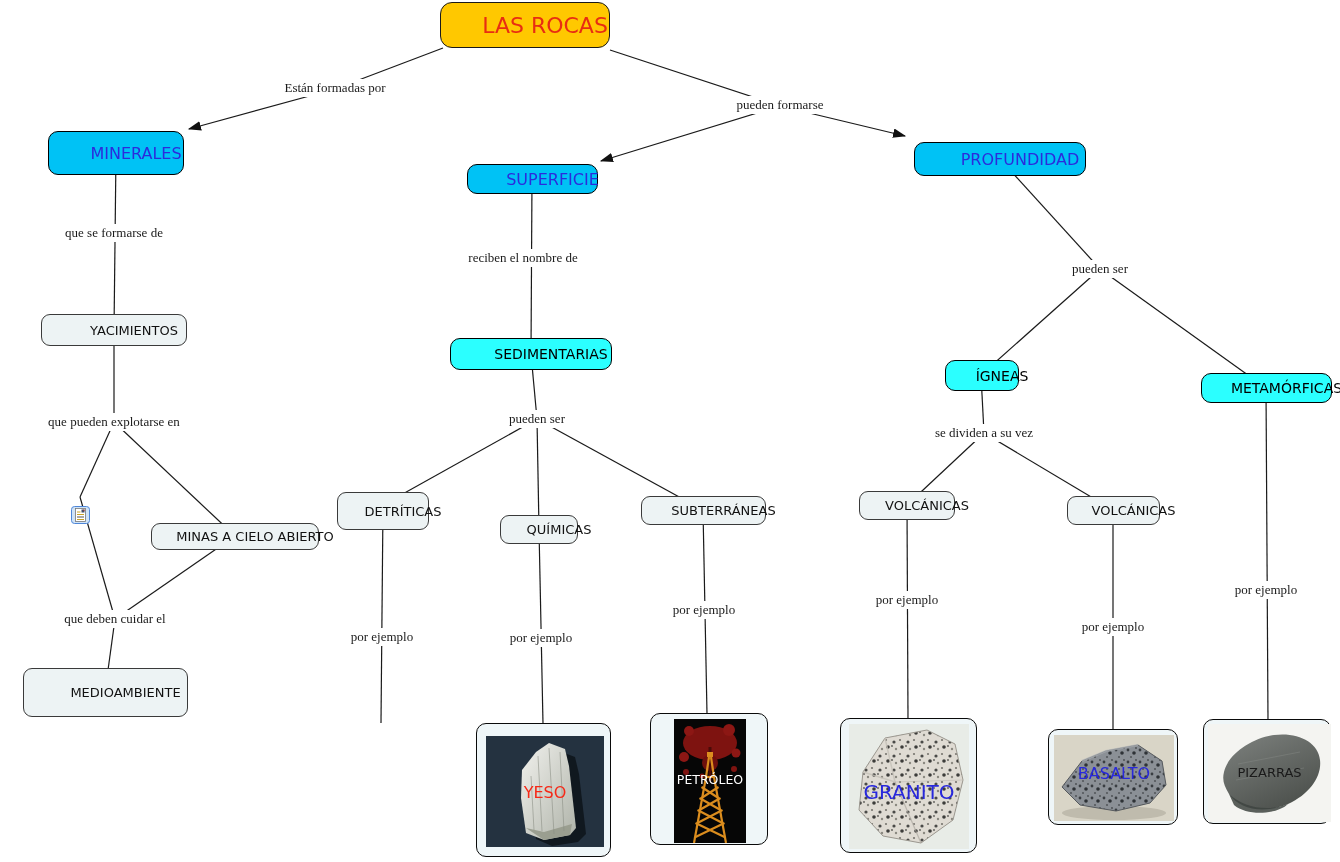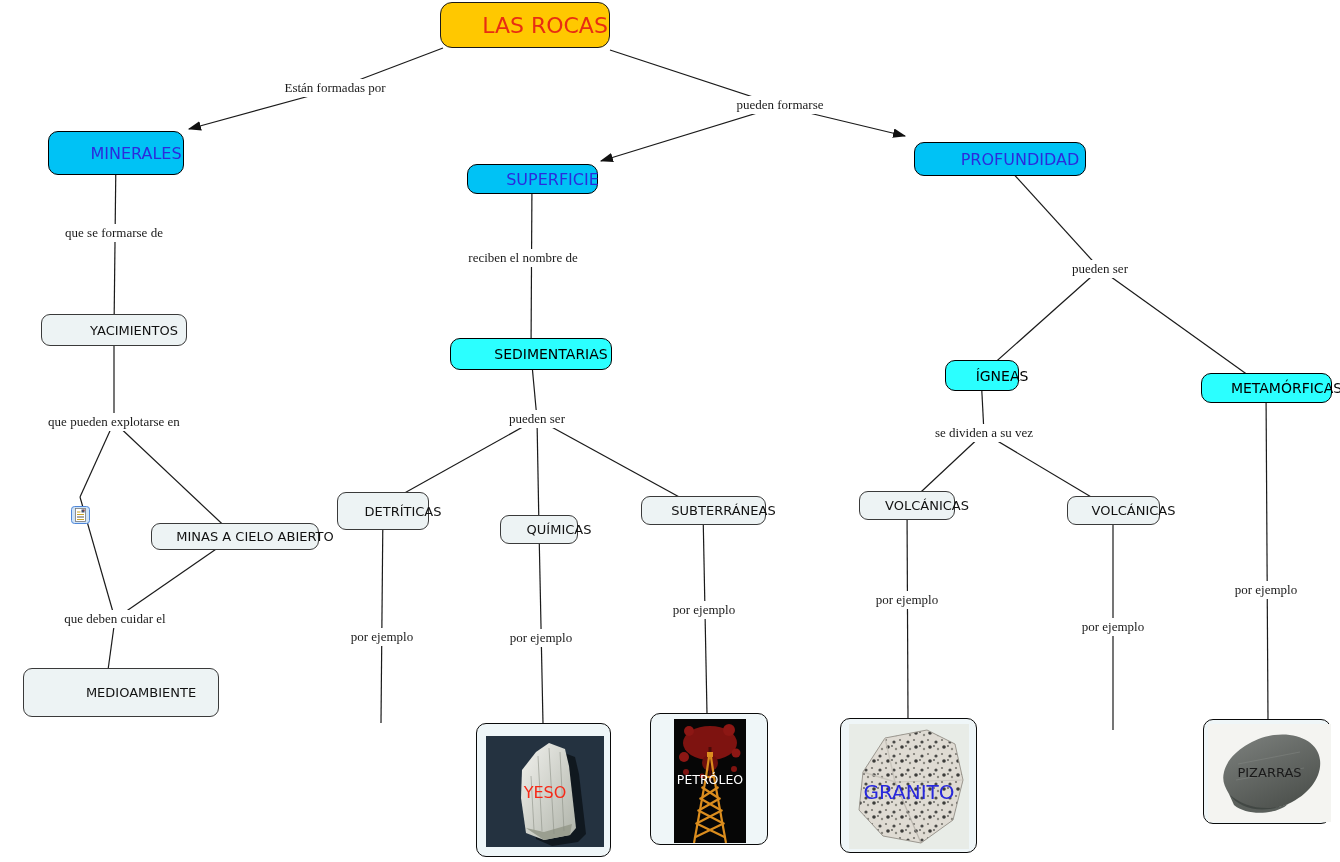--- a/index.html
+++ b/index.html
@@ -118,21 +118,21 @@
   <span class="edge-label" style="left:907px;top:600px">por ejemplo</span>
   <span class="edge-label" style="left:1113px;top:627px">por ejemplo</span>
   <span class="edge-label" style="left:1266px;top:590px">por ejemplo</span>
 
   <div class="node root" style="left:440px;top:2px;width:170px;height:46px">LAS ROCAS</div>
   <div class="node lvl1" style="left:48px;top:131px;width:136px;height:44px">MINERALES</div>
   <div class="node lvl1" style="left:467px;top:164px;width:131px;height:30px">SUPERFICIE</div>
   <div class="node lvl1" style="left:914px;top:142px;width:172px;height:34px">PROFUNDIDAD</div>
   <div class="node plain" style="left:41px;top:314px;width:146px;height:32px">YACIMIENTOS</div>
   <div class="node plain" style="left:151px;top:523px;width:168px;height:27px">MINAS A CIELO ABIERTO</div>
-  <div class="node plain" style="left:23px;top:668px;width:196px;height:49px">MEDIOAMBIENTE</div>
+  <div class="node plain" style="left:23px;top:668px;width:165px;height:49px">MEDIOAMBIENTE</div>
   <div class="node lvl2" style="left:450px;top:338px;width:162px;height:32px">SEDIMENTARIAS</div>
   <div class="node plain" style="left:337px;top:492px;width:92px;height:38px">DETRÍTICAS</div>
   <div class="node plain" style="left:500px;top:515px;width:78px;height:29px">QUÍMICAS</div>
   <div class="node plain" style="left:641px;top:496px;width:125px;height:29px">SUBTERRÁNEAS</div>
   <div class="node lvl2" style="left:945px;top:360px;width:74px;height:31px">ÍGNEAS</div>
   <div class="node lvl2" style="left:1201px;top:373px;width:131px;height:30px">METAMÓRFICAS</div>
   <div class="node plain" style="left:859px;top:491px;width:96px;height:29px">VOLCÁNICAS</div>
   <div class="node plain" style="left:1067px;top:496px;width:93px;height:29px">VOLCÁNICAS</div>
 
   <svg class="resource-icon" style="left:71px;top:506px" width="19" height="18" viewBox="0 0 19 18">
@@ -203,20 +203,30 @@
       <svg width="120" height="125" viewBox="0 0 120 125">
         <polygon points="14,48 36,14 78,6 106,20 114,56 104,96 72,119 34,112 10,86" fill="url(#granPat)" stroke="#9B978F" stroke-width="1"></polygon>
         <path d="M36,14 L46,58 L14,48" fill="none" stroke="#C4C0B8" stroke-width="1.5" opacity="0.8"></path>
         <path d="M46,58 L72,119" fill="none" stroke="#ABA7A0" stroke-width="1.2" opacity="0.7"></path>
         <path d="M46,58 L114,56" fill="none" stroke="#B8B4AC" stroke-width="1" opacity="0.5"></path>
       </svg>
       <span class="photo-label" style="left:50%;top:54%;font-size:20px;color:var(--granito-text)">GRANITO</span>
     </div>
   </div>
 
+  <div class="card" style="left:1048px;top:729px;width:130px;height:96px">
+    <div class="photo" style="left:5px;top:5px;width:120px;height:86px;background:#D9D5C7">
+      <svg width="120" height="86" viewBox="0 0 120 86">
+        <ellipse cx="60" cy="78" rx="52" ry="7" fill="#BFBBAD"></ellipse>
+        <polygon points="8,52 28,26 52,16 84,10 108,26 112,50 96,68 62,76 26,70" fill="url(#basPat)" stroke="#55595D" stroke-width="1"></polygon>
+        <path d="M28,26 L52,16 L84,10" fill="none" stroke="#AEB2B6" stroke-width="2" opacity="0.7"></path>
+      </svg>
+      <span class="photo-label" style="left:50%;top:44%;font-size:16px;color:var(--basalto-text)">BASALTO</span>
+    </div>
+  </div>
 
   <div class="card" style="left:1203px;top:719px;width:128px;height:105px">
     <div class="photo" style="left:4px;top:4px;width:123px;height:98px;background:#F4F4F1">
       <svg width="123" height="98" viewBox="0 0 123 98">
         <path d="M16,48 C20,30 44,14 66,11 C90,8 110,18 112,36 C114,52 102,70 80,80 C56,90 32,86 21,70 C16,62 14,56 16,48 Z" fill="url(#pizGrad)"></path>
         <path d="M21,70 C36,84 60,88 80,80 C70,90 40,93 26,81 Z" fill="#3E4441" opacity="0.85"></path>
         <g stroke="#8B8F8B" stroke-width="1" opacity="0.4">
           <line x1="30" y1="40" x2="92" y2="28"></line>
           <line x1="28" y1="56" x2="96" y2="44"></line>
         </g>

